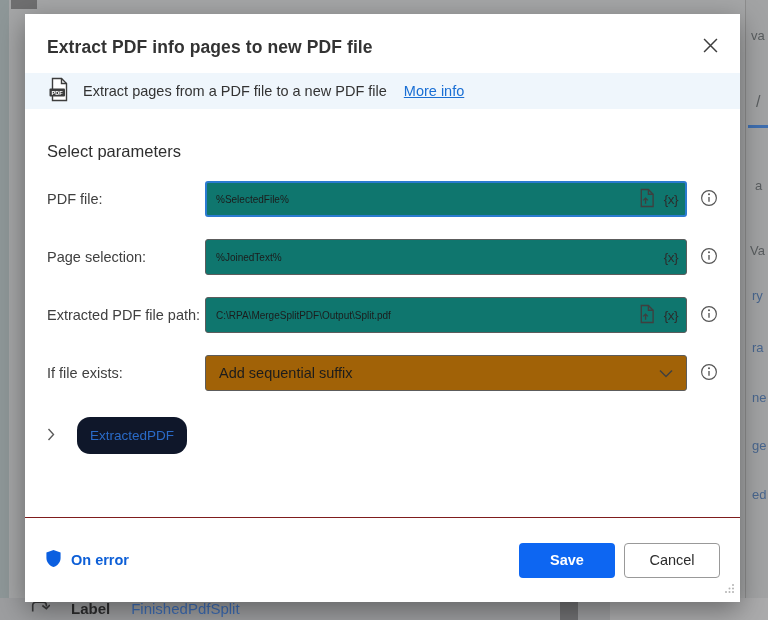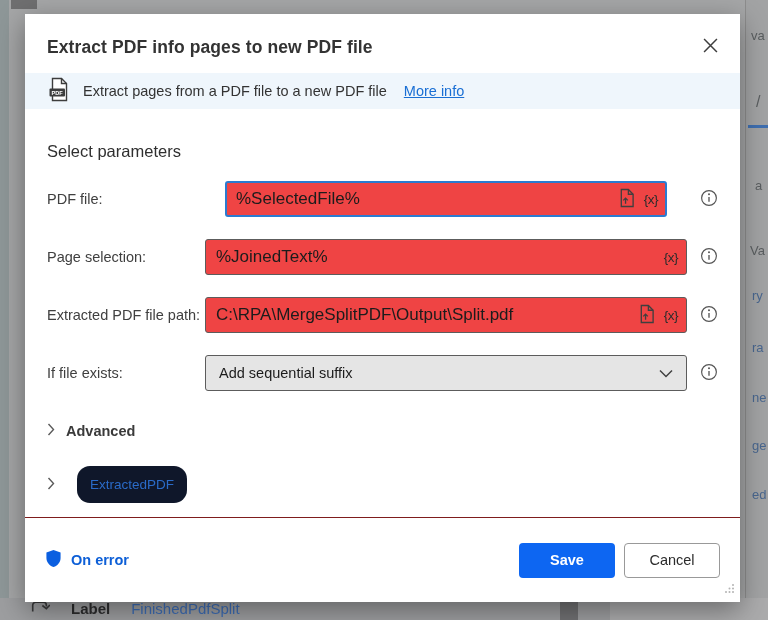--- a/index.html
+++ b/index.html
@@ -29,37 +29,37 @@
   .dlg-header { position:relative; padding:23px 22px 15px 22px; }
   .dlg-title { font-size:17.5px; font-weight:700; color:#333333; letter-spacing:.1px; }
   .close-btn { position:absolute; right:18px; top:21px; width:24px; height:24px; display:flex;
     align-items:center; justify-content:center; cursor:pointer; background:none; border:none; padding:0; }
   .banner { height:36px; background:#eff6fc; display:flex; align-items:center; padding:0 22px; gap:13px; }
   .banner-text { font-size:14.5px; color:#333333; }
   .banner a { color:#1a6fd4; text-decoration:underline; margin-left:4px; font-size:14.5px; cursor:pointer; }
   .content { padding:0 22px; }
   .section-heading { margin:33px 0 0 0; font-size:16.5px; font-weight:400; color:#2f2f2f; }
   .field-row { display:flex; align-items:center; margin-top:22px; }
-  .field-row.first { margin-top:20px;gap:20px; }
+  .field-row.first { margin-top:20px; }
   .field-label { width:158px; flex:none; font-size:14.5px; color:#404040; }
   .input-wrap { flex:1; position:relative; height:36px; }
   .txt-input {
     width:100%; height:36px; border:1px solid #5c5c5c; border-radius:3px;
     padding:0 66px 0 10px; font-family:"Liberation Sans", sans-serif;
-    font-size:17px; color:#1c1c1c; background:#ef4444; outline:none;
+    font-size:10px; color:#1c1c1c; background:#0f766e; outline:none;
   }
   .input-wrap.focused .txt-input { border:2px solid #2b7bd0; padding:0 65px 0 9px; }
   .input-icons { position:absolute; right:9px; top:0; height:100%; display:flex; align-items:center; gap:9px; }
   .vx-glyph { font-size:13.5px; color:#2c2c2c; cursor:pointer; letter-spacing:-.5px; }
   .icon-btn { display:flex; align-items:center; cursor:pointer; background:none; border:none; padding:0; }
   .info-btn { margin-left:13px; flex:none; }
   .select-box {
     flex:1; height:36px; border:1px solid #5c5c5c; border-radius:3px;
     display:flex; align-items:center; justify-content:space-between;
-    padding:0 13px; font-size:14.5px; color:#1c1c1c; cursor:pointer; background:#e5e5e5;
+    padding:0 13px; font-size:14.5px; color:#1c1c1c; cursor:pointer; background:#a16207;
   }
   .expander { display:flex; align-items:center; gap:11px; margin-top:31px; cursor:pointer; }
   .expander.vars { margin-top:26px; }
   .expander-label { font-size:14.5px; font-weight:700; color:#3a3a3a; }
   .pill { background:#0f172a; color:#2a6bc8; border-radius:13px; padding:11px 13px; font-size:13.5px; margin-left:11px; cursor:pointer; }
   .footer {
     position:absolute; left:0; right:0; bottom:0; height:85px;
     border-top:1px solid #7f1d1d; display:flex; align-items:center; padding:0 20px 0 20px;
   }
   .on-error { display:flex; align-items:center; gap:9px; background:none; border:none; cursor:pointer; padding:0; }
@@ -219,28 +219,20 @@
         <span>
           <svg width="18" height="18" viewBox="0 0 20 20">
             <circle cx="10" cy="10" r="8.2" fill="none" stroke="#555555" stroke-width="1.3"></circle>
             <line x1="10" y1="9" x2="10" y2="14.2" stroke="#555555" stroke-width="1.5"></line>
             <circle cx="10" cy="5.9" r="1.1" fill="#555555"></circle>
           </svg>
         </span>
       </button>
     </div>
 
-    <div class="expander">
-      <span>
-        <svg width="8" height="13" viewBox="0 0 8 13">
-          <path d="M1.5 1 L6.5 6.5 L1.5 12" stroke="#5a5a5a" stroke-width="1.4" fill="none"></path>
-        </svg>
-      </span>
-      <span class="expander-label">Advanced</span>
-    </div>
 
     <div class="expander vars">
       <span>
         <svg width="8" height="13" viewBox="0 0 8 13">
           <path d="M1.5 1 L6.5 6.5 L1.5 12" stroke="#5a5a5a" stroke-width="1.4" fill="none"></path>
         </svg>
       </span>
       <span class="pill">ExtractedPDF</span>
     </div>
   </div>

